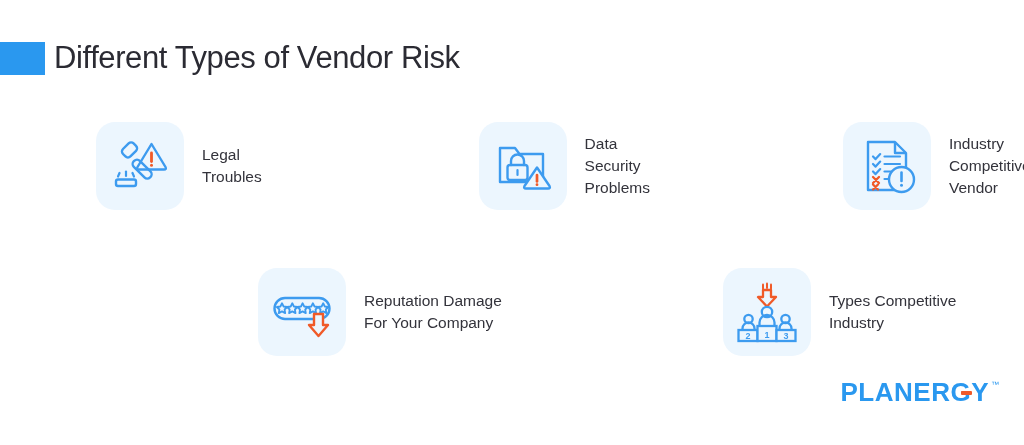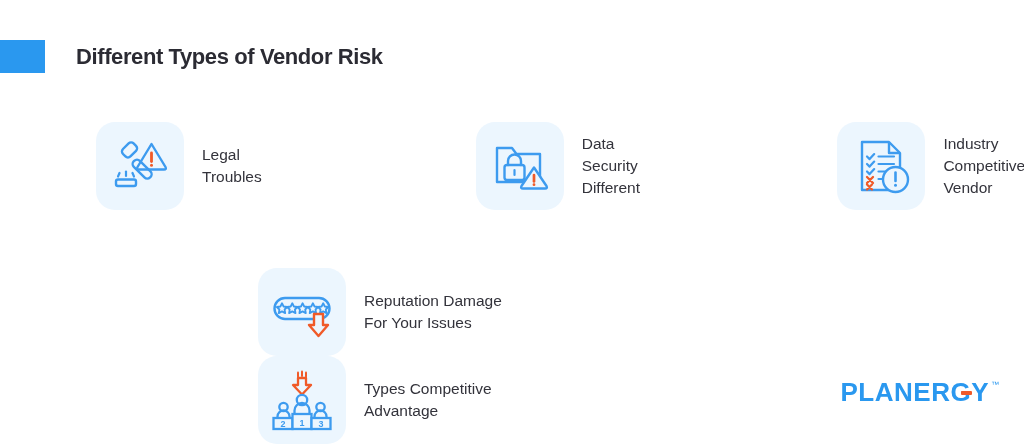--- a/index.html
+++ b/index.html
@@ -23,37 +23,37 @@
     display: flex;
     align-items: center;
   }
   .header-accent {
     width: 45px;
     height: 33px;
     background: #2a98ef;
     flex: none;
   }
   .header-title {
-    margin-left: 31px;
-    font-size: 22px;
-    font-weight: bold;
+    margin-left: 9px;
+    font-size: 31px;
+    font-weight: normal;
     color: #2b2b33;
     letter-spacing: -0.4px;
     white-space: nowrap;
   }
 
   
   .row {
     position: absolute;
     display: flex;
     align-items: flex-start;
     padding-left: 40px;
   }
   .row-top { left: 56px; top: 122px; }
-  .row-bottom { left: 218px; top: 268px; flex-direction: column; }
+  .row-bottom { left: 218px; top: 268px; }
 
   .risk-item {
     display: flex;
     align-items: center;
   }
 
   .icon-box {
     width: 88px;
     height: 88px;
     border-radius: 19px;
@@ -158,21 +158,21 @@
         <rect x="16.5" y="31" width="20" height="15" rx="2.5" stroke="#3d9bef" stroke-width="2.4" fill="none"></rect>
         <line x1="26.5" y1="36" x2="26.5" y2="41" stroke="#3d9bef" stroke-width="2.2" stroke-linecap="round"></line>
 
         <path d="M46 33.5 L58.5 52 Q59.8 54.5 57 54.5 L35 54.5 Q32.2 54.5 33.5 52 Z" stroke="#3d9bef" stroke-width="2.4" stroke-linejoin="round" fill="#ecf6fe"></path>
         <line x1="46" y1="41" x2="46" y2="47.5" stroke="#f05a28" stroke-width="2.7" stroke-linecap="round"></line>
         <circle cx="46" cy="50.7" r="1.4" fill="#f05a28"></circle>
       </svg>
     </div>
     <div class="risk-label">
       <span class="l2">Data Security</span>
-      <span class="l2">Different</span>
+      <span class="l2">Problems</span>
     </div>
   </div>
 
   <div class="sp-top-2"></div>
 
   <div class="risk-item">
     <div class="icon-box">
       <svg width="64" height="64" viewBox="0 0 64 64" fill="none">
 
         <path d="M13 8 H40 L51 19 V56 H13 Z" stroke="#3d9bef" stroke-width="2.4" stroke-linejoin="round" fill="none"></path>
@@ -217,21 +217,21 @@
           <path d="M32.6 23.2 l1.6 3.3 3.6 .5 -2.6 2.5 .6 3.6 -3.2 -1.7 -3.2 1.7 .6 -3.6 -2.6 -2.5 3.6 -.5 Z"></path>
           <path d="M42.9 23.2 l1.6 3.3 3.6 .5 -2.6 2.5 .6 3.6 -3.2 -1.7 -3.2 1.7 .6 -3.6 -2.6 -2.5 3.6 -.5 Z"></path>
           <path d="M53.2 23.2 l1.6 3.3 3.6 .5 -2.6 2.5 .6 3.6 -3.2 -1.7 -3.2 1.7 .6 -3.6 -2.6 -2.5 3.6 -.5 Z"></path>
         </g>
 
         <path d="M44 34 h9 v11 h5 l-9.5 11 -9.5 -11 h5 Z" stroke="#f05a28" stroke-width="2.4" fill="#ecf6fe" stroke-linejoin="round"></path>
       </svg>
     </div>
     <div class="risk-label">
       <span class="l2">Reputation Damage</span>
-      <span class="l2">For Your Issues</span>
+      <span class="l2">For Your Company</span>
     </div>
   </div>
 
   <div class="sp-bot-1"></div>
 
   <div class="risk-item">
     <div class="icon-box">
       <svg width="64" height="64" viewBox="0 0 64 64" fill="none">
 
         <line x1="28" y1="4.5" x2="28" y2="8.5" stroke="#f05a28" stroke-width="2" stroke-linecap="round"></line>
@@ -252,21 +252,21 @@
         <rect x="3.5" y="50" width="19" height="11" stroke="#3d9bef" stroke-width="2.3" fill="#ecf6fe"></rect>
         <rect x="22.5" y="46" width="19" height="15" stroke="#3d9bef" stroke-width="2.3" fill="#ecf6fe"></rect>
         <rect x="41.5" y="50" width="19" height="11" stroke="#3d9bef" stroke-width="2.3" fill="#ecf6fe"></rect>
         <text x="13" y="58.5" font-family="Liberation Sans, sans-serif" font-size="9" font-weight="bold" fill="#3d9bef" text-anchor="middle">2</text>
         <text x="32" y="57.5" font-family="Liberation Sans, sans-serif" font-size="9" font-weight="bold" fill="#3d9bef" text-anchor="middle">1</text>
         <text x="51" y="58.5" font-family="Liberation Sans, sans-serif" font-size="9" font-weight="bold" fill="#3d9bef" text-anchor="middle">3</text>
       </svg>
     </div>
     <div class="risk-label">
       <span class="l2">Types Competitive</span>
-      <span class="l2">Advantage</span>
+      <span class="l2">Industry</span>
     </div>
   </div>
 
 </div>
 
 <div class="logo">
   <div class="logo-text">PLANERGY</div>
   <div class="logo-g-accent"></div>
   <div class="logo-tm">™</div>
 </div>

